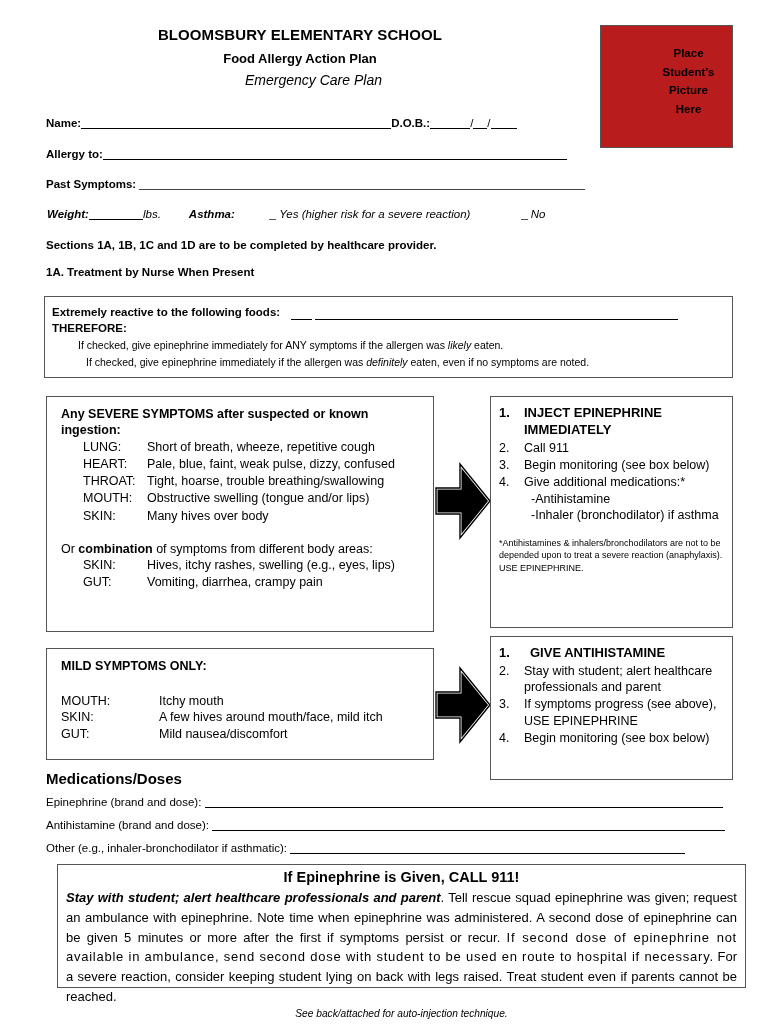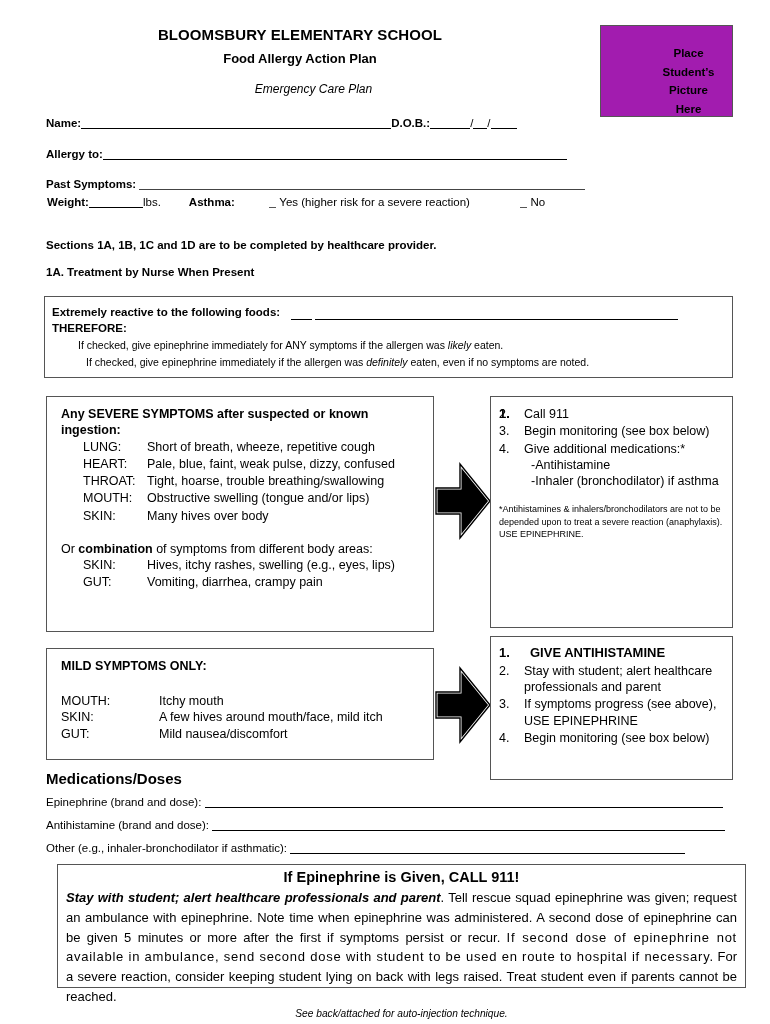--- a/index.html
+++ b/index.html
@@ -12,25 +12,25 @@
     color: #000000;
     position: relative;
     overflow: hidden;
   }
   .page { position: relative; width: 770px; height: 1024px; }
 
   
   .header { position: absolute; left: 0; top: 26px; width: 600px; text-align: center; }
   .school-name { font-size: 15px; font-weight: bold; letter-spacing: 0.1px; }
   .plan-title { font-size: 13px; font-weight: bold; margin-top: 8px; }
-  .plan-sub { font-size: 12px; font-style: italic; margin-top: 16px; padding-left: 27px; }
+  .plan-sub { font-size: 14px; font-style: italic; margin-top: 6px; padding-left: 27px; }
 
   .picture-box {
-    position: absolute; left: 600px; top: 25px; width: 133px; height: 92px;
-    border: 1.5px solid #555; background: #a21caf;
+    position: absolute; left: 600px; top: 25px; width: 133px; height: 123px;
+    border: 1.5px solid #555; background: #b91c1c;
     text-align: center; padding-top: 18px;
     font-size: 11.5px; font-weight: bold; line-height: 1.62; padding-left: 44px;
   }
 
   
   .frow { position: absolute; font-size: 11.5px; font-weight: bold; white-space: nowrap; }
   .rule { display: inline-block; border-bottom: 1.6px solid #000; vertical-align: bottom; height: 11px; }
   .rule-thin { display: inline-block; border-bottom: 1px solid #444; vertical-align: bottom; height: 11px; }
   .lbl-normal { font-weight: normal; }
   .tickmark { display: inline-block; width: 7px; border-bottom: 1.4px solid #555;
@@ -111,21 +111,21 @@
 
   <div class="frow" style="left:46px; top:148px;">
     <span>Allergy to:</span><span class="rule" style="width:464px;"></span>
   </div>
 
   <div class="frow" style="left:46px; top:178px;">
     <span>Past Symptoms:</span>
     <span class="rule-thin" style="width:446px;"></span>
   </div>
 
-  <div class="frow" style="left:47px; top:196px;">
+  <div class="frow" style="left:47px; top:208px;font-style:italic;">
     <span>Weight:</span><span class="rule" style="width:54px;"></span><span class="lbl-normal">lbs.</span>
     <span style="display:inline-block;width:22px;"></span>
     <span>Asthma:</span>
     <span style="display:inline-block;width:28px;"></span>
     <span class="tickmark"></span><span class="lbl-normal">Yes (higher risk for a severe reaction)</span>
     <span style="display:inline-block;width:44px;"></span>
     <span class="tickmark"></span><span class="lbl-normal">No</span>
   </div>
 
   <div class="note-line" style="left:46px; top:239px;">Sections 1A, 1B, 1C and 1D are to be completed by healthcare provider.</div>
@@ -213,20 +213,21 @@
     <svg width="58" height="78" viewBox="0 0 58 78">
       <polygon points="2,26 26,26 26,2 56,39 26,76 26,52 2,52" fill="#000000" stroke="#ffffff" stroke-width="3"></polygon>
       <polygon points="2,26 26,26 26,2 56,39 26,76 26,52 2,52" fill="none" stroke="#000000" stroke-width="1.4"></polygon>
     </svg>
   </div>
 
   <div class="box epi-box">
     <ul class="steps">
       <li class="strong">
         <span class="num">1.</span>
+        <span>INJECT EPINEPHRINE IMMEDIATELY</span>
       </li>
       <li>
         <span class="num">2.</span>
         <span>Call 911</span>
       </li>
       <li>
         <span class="num">3.</span>
         <span>Begin monitoring (see box below)</span>
       </li>
       <li>

